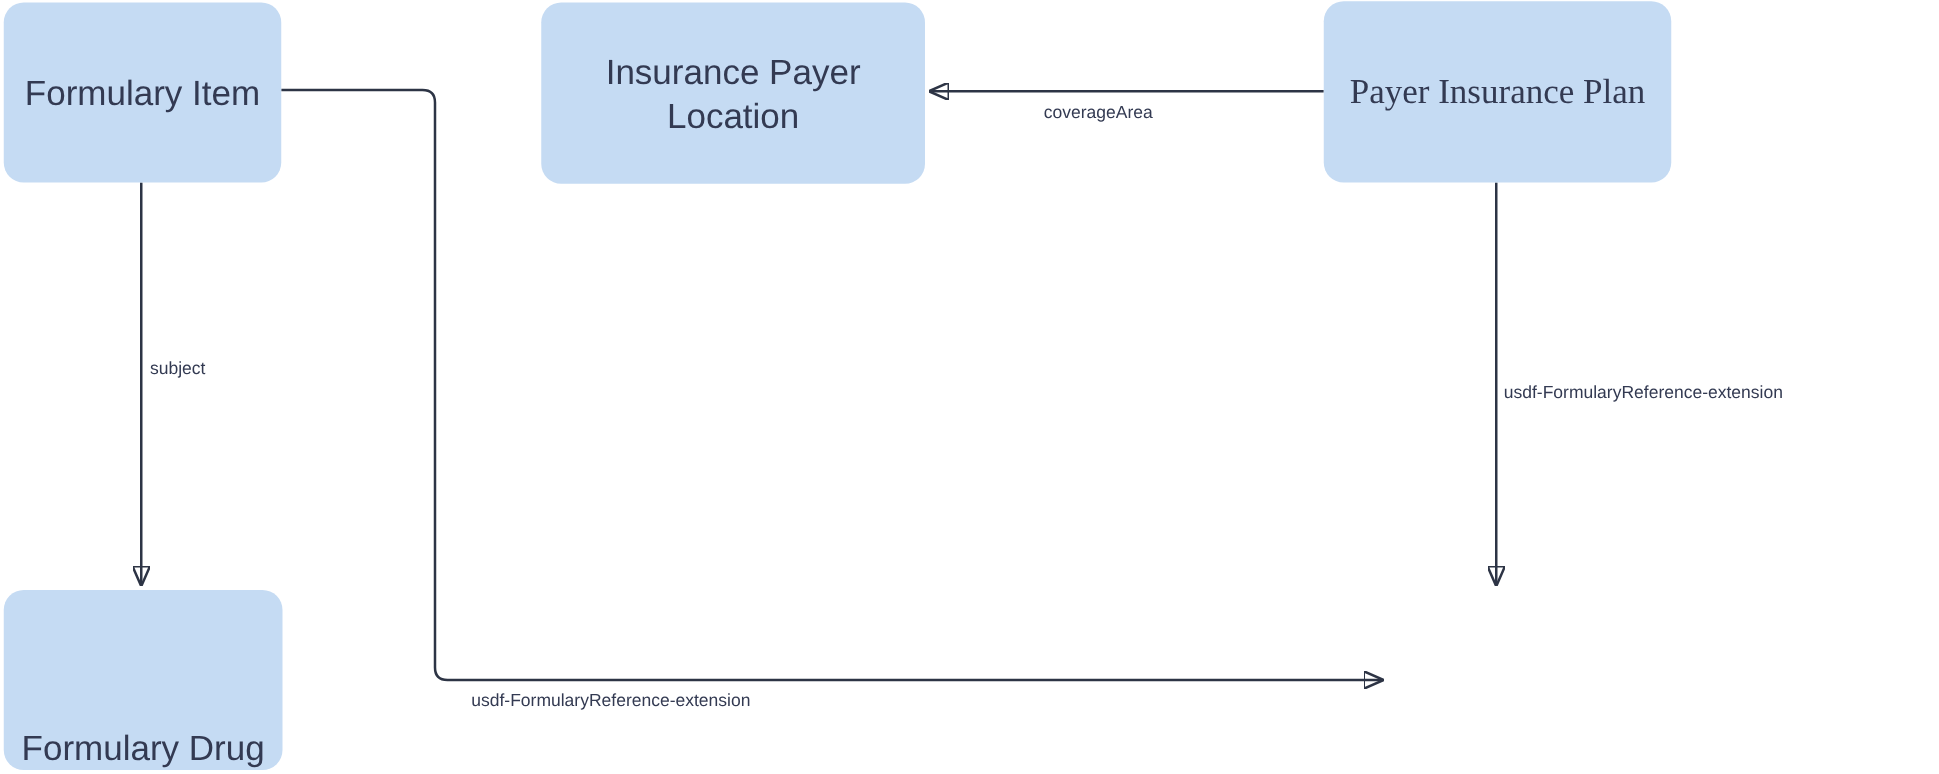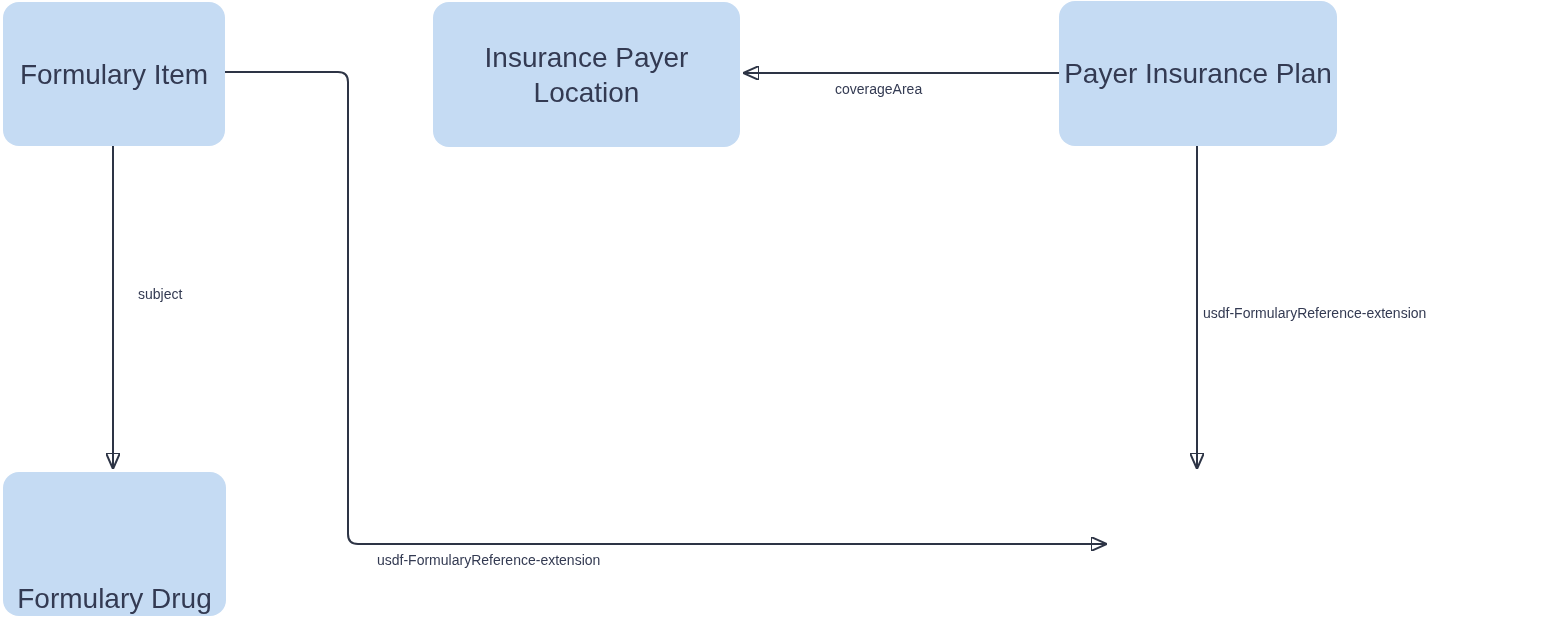--- a/index.html
+++ b/index.html
@@ -35,31 +35,31 @@
     align-items: center;
     justify-content: center;
     color: #333a52;
     font-size: 28px;
     line-height: 1.25;
     text-align: center;
     box-sizing: border-box;
   }
   .n1 { left: 3px;    top: 2px;   width: 222px; height: 144px; }
   .n2 { left: 433px;  top: 2px;   width: 307px; height: 145px; }
-  .n3 { left: 1059px; top: 1px;   width: 278px; height: 145px; }
+  .n3 { left: 1059px; top: 1px;   width: 278px; height: 145px; font-family: Liberation Serif, serif; }
   .n4 { left: 3px;    top: 472px; width: 223px; height: 144px; align-items: flex-end; }
   .n5 { left: 1110px; top: 472px; width: 175px; height: 145px; }
   .edge-label {
     position: absolute;
     color: #333a52;
     font-size: 14px;
     line-height: 24px;
     white-space: nowrap;
   }
-  .el-subject   { left: 138px;  top: 282px; }
+  .el-subject   { left: 120px;  top: 282px; }
   .el-coverage  { left: 835px;  top: 77px; }
   .el-usdf-bottom { left: 377px;  top: 548px; }
   .el-usdf-right  { left: 1203px; top: 301px; }
 </style>
 </head>
 <body>
 
 <div class="canvas">
 
   <svg class="edge-layer" viewBox="0 0 1551 619" xmlns="http://www.w3.org/2000/svg">

